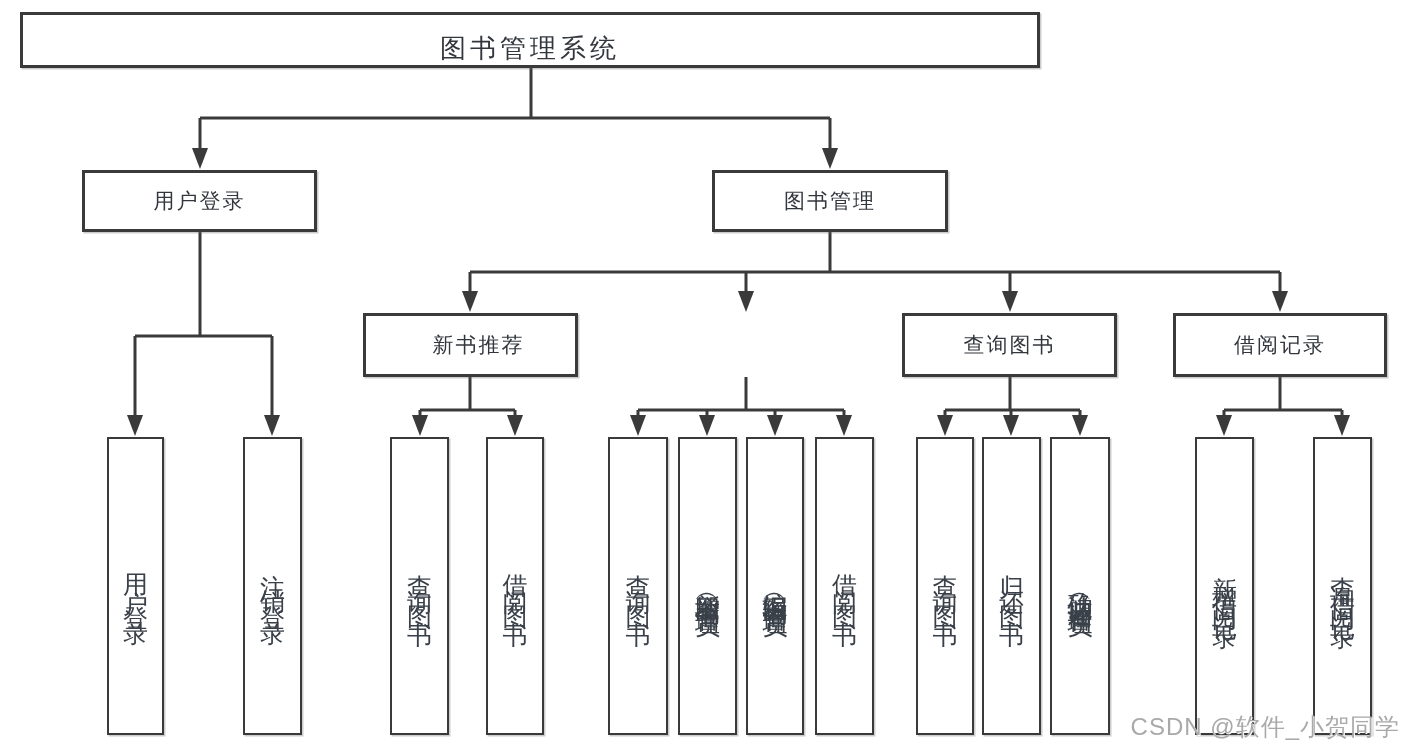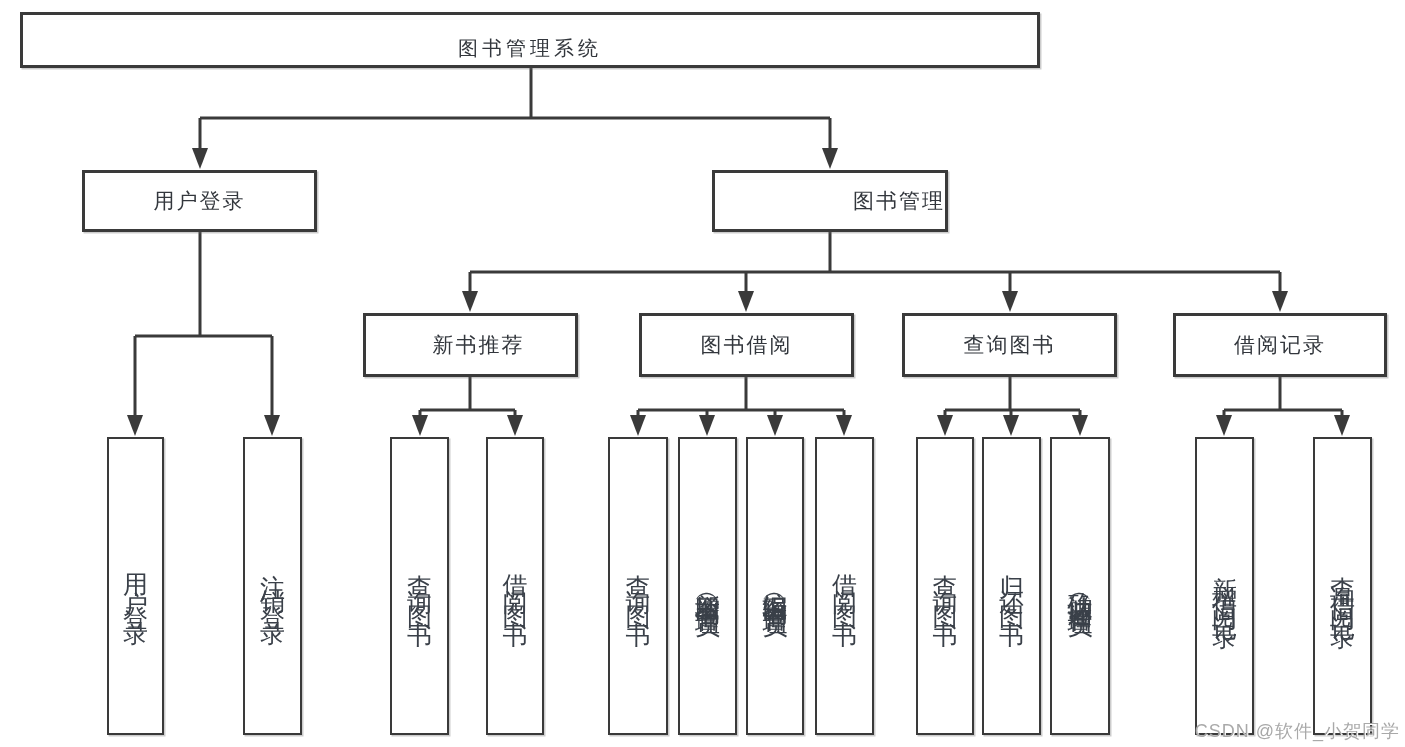--- a/index.html
+++ b/index.html
@@ -44,40 +44,40 @@
   .leaf {
     border-width: 2.5px;
   }
   .hlabel {
     font-size: 21px;
     color: #33373d;
     letter-spacing: 2px;
     white-space: nowrap;
   }
   .title .hlabel {
-    font-size: 20px;
+    font-size: 26px;
     letter-spacing: 4px;
     margin-top: 16px;
   }
   .vtext {
     writing-mode: vertical-rl;
     text-orientation: mixed;
     font-size: 25px;
     line-height: 1;
     color: #3a4049;
     white-space: nowrap;
   }
   .ls4 { letter-spacing: 16px; }
   .ls6 { letter-spacing: 10px; }
   .ls9 { letter-spacing: 3px; }
   .watermark {
     position: absolute;
     right: 5px;
     bottom: 4px;
-    font-size: 18px;
+    font-size: 24px;
     color: #a9a9a9;
     letter-spacing: 1px;
     text-shadow: 1px 1px 0 #ffffff;
     white-space: nowrap;
   }
 </style>
 </head>
 <body>
 
 <div class="canvas">
@@ -123,29 +123,26 @@
     <use href="#ah" x="1342" y="436"></use>
   </svg>
 
   <div class="box title" style="left:20px; top:12px; width:1020px; height:56px;">
     <span class="hlabel">图书管理系统</span>
   </div>
 
   <div class="box" style="left:82px; top:170px; width:235px; height:62px;">
     <span class="hlabel">用户登录</span>
   </div>
-  <div class="box" style="left:712px; top:170px; width:236px; height:62px;justify-content:flex-end;">
+  <div class="box" style="left:712px; top:170px; width:236px; height:62px;">
     <span class="hlabel">图书管理</span>
   </div>
 
   <div class="box" style="left:363px; top:313px; width:215px; height:64px;padding-left:16px;">
     <span class="hlabel">新书推荐</span>
-  </div>
-  <div class="box" style="left:639px; top:313px; width:215px; height:64px;">
-    <span class="hlabel">图书借阅</span>
   </div>
   <div class="box" style="left:902px; top:313px; width:215px; height:64px;">
     <span class="hlabel">查询图书</span>
   </div>
   <div class="box" style="left:1173px; top:313px; width:214px; height:64px;">
     <span class="hlabel">借阅记录</span>
   </div>
 
   <div class="box leaf" style="left:107px; top:437px; width:57px; height:298px;">
     <span class="vtext ls4">用户登录</span>

